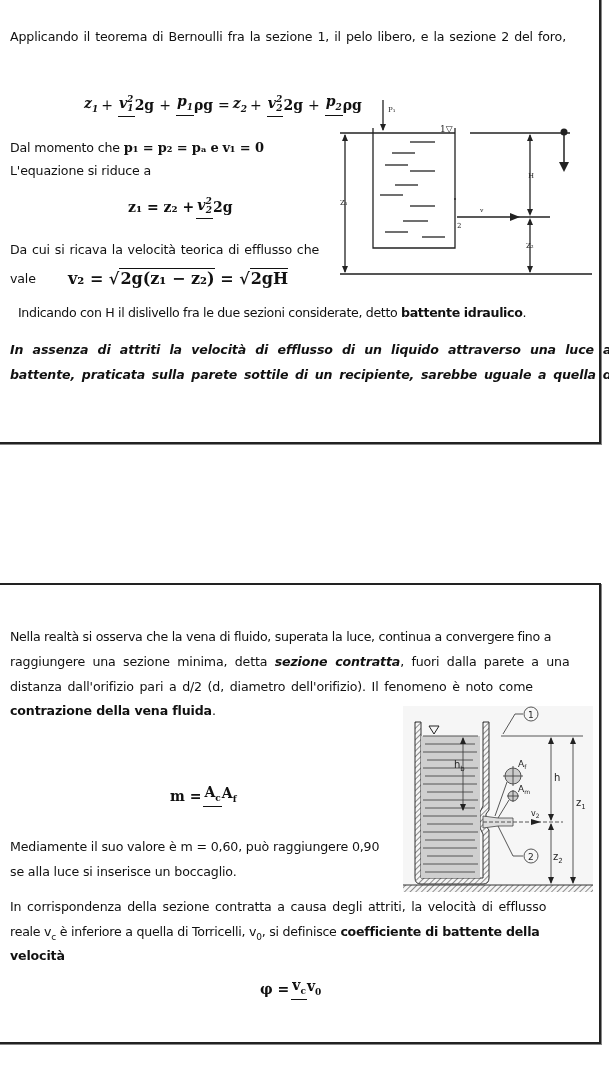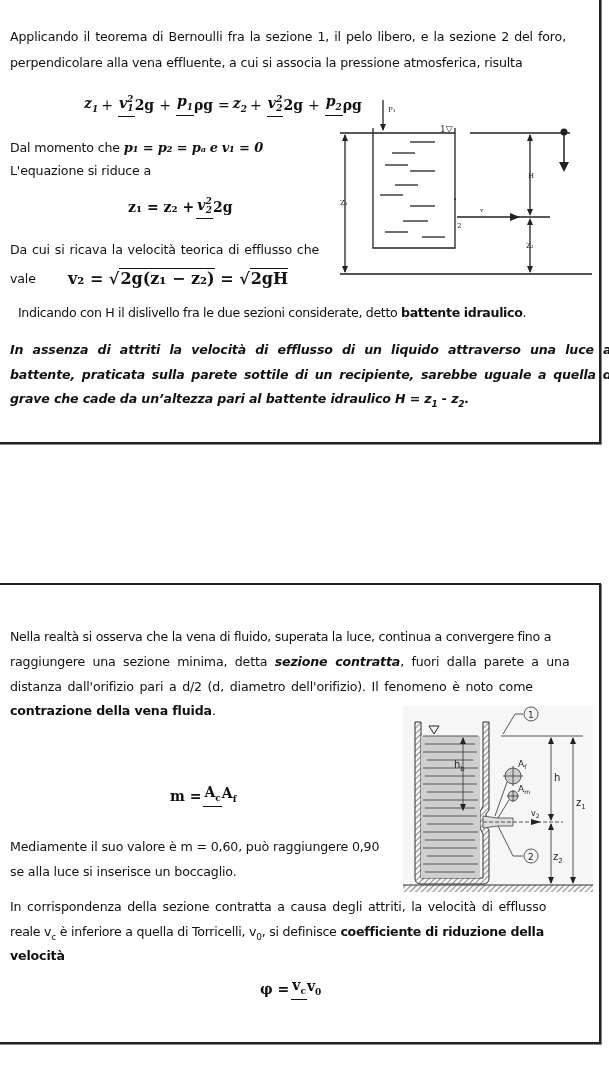--- a/index.html
+++ b/index.html
@@ -27,31 +27,30 @@
     font-weight: bold; white-space: nowrap; display: flex; align-items: center;
   }
   .frac { display: inline-flex; flex-direction: row; align-items: center; vertical-align: middle; margin: 0 2px; }
   .frac .num { border-bottom: 1.3px solid #111; padding: 0 1px; line-height: 15px; }
   .frac .den { line-height: 16px; text-align: center; }
   .mi { font-style: italic; }
   sub, sup { font-size: 9px; }
   .op { margin: 0 3px; font-weight: normal; }
   .sqrt { border-top: 1.3px solid #111; padding-left: 1px; }
 
-  .inline-math { font-family: "DejaVu Serif", serif; font-weight: bold; font-size: 13px; font-style: italic; }
+  .inline-math { font-family: "DejaVu Serif", serif; font-weight: bold; font-size: 13px; }
 
   svg { position: absolute; }
 </style>
 </head>
 <body>
 
 <div class="page page1">
 
   <div class="txt" style="left:12px; top:29px; word-spacing:1.2px;">Applicando il teorema di Bernoulli fra la sezione 1, il pelo libero, e la sezione 2 del foro,</div>
-  <div class="txt" style="left:12px; top:55px;">perpendicolare alla vena effluente, a cui si associa la pressione atmosferica, risulta</div>
 
   <div class="math" style="left:86px; top:94px;">
     <span class="mi"><span>z</span><sub>1</sub></span>
     <span class="op">+</span>
     <span class="frac">
         <span class="num mi"><span>v</span><sup>2</sup><sub style="margin-left:-6px">1</sub></span>
         <span class="den">2g</span>
       </span>
     <span class="op">+</span>
     <span class="frac">
@@ -92,21 +91,20 @@
   <div class="txt" style="left:12px; top:242px; word-spacing:1px;">Da cui si ricava la velocità teorica di efflusso che</div>
   <div class="txt" style="left:12px; top:271px;">vale</div>
   <div class="math" style="left:70px; top:270px; font-size:16px;justify-content:space-between;">
     <span>v₂ =</span>&nbsp;√<span class="sqrt">2g(z₁ − z₂)</span>&nbsp;<span>=</span>&nbsp;√<span class="sqrt">2gH</span>
   </div>
 
   <div class="txt" style="left:20px; top:305px; letter-spacing:-0.35px;"><span>Indicando con H il dislivello fra le due sezioni considerate, detto </span><b>battente idraulico</b><span>.</span></div>
 
   <div class="txt bi" style="left:12px; top:342px; word-spacing:5px;">In assenza di attriti la velocità di efflusso di un liquido attraverso una luce a</div>
   <div class="txt bi" style="left:12px; top:367px; word-spacing:2.5px;">battente, praticata sulla parete sottile di un recipiente, sarebbe uguale a quella di</div>
-  <div class="txt bi" style="left:12px; top:391px;"><span>grave che cade da un’altezza pari al battente idraulico H = z</span><sub>1</sub><span> - z</span><sub>2</sub><span>.</span></div>
 
   <svg style="left:342px; top:92px;" width="252" height="190" viewBox="0 0 252 190">
     <g stroke="#222" stroke-width="1.3" fill="none">
 
       <polyline points="33,38 33,158 115,158 115,38"></polyline>
       <line x1="115" y1="110" x2="115" y2="108"></line>
 
       <line x1="33" y1="43" x2="115" y2="43"></line>
       <line x1="0" y1="43" x2="33" y2="43"></line>
       <line x1="130" y1="43" x2="230" y2="43"></line>
@@ -173,21 +171,21 @@
     <span class="frac">
         <span class="num"><span>A</span><sub>c</sub></span>
         <span class="den"><span>A</span><sub>f</sub></span>
       </span>
   </div>
 
   <div class="txt" style="left:12px; top:252px;">Mediamente il suo valore è m = 0,60, può raggiungere 0,90</div>
   <div class="txt" style="left:12px; top:277px;">se alla luce si inserisce un boccaglio.</div>
 
   <div class="txt" style="left:12px; top:312px; word-spacing:1.8px;">In corrispondenza della sezione contratta a causa degli attriti, la velocità di efflusso</div>
-  <div class="txt" style="left:12px; top:337px; letter-spacing:-0.25px;"><span>reale v</span><sub>c</sub><span> è inferiore a quella di Torricelli, v</span><sub>0</sub><span>, si definisce </span><b>coefficiente di riduzione della</b></div>
+  <div class="txt" style="left:12px; top:337px; letter-spacing:-0.25px;"><span>reale v</span><sub>c</sub><span> è inferiore a quella di Torricelli, v</span><sub>0</sub><span>, si definisce </span><b>coefficiente di battente della</b></div>
   <div class="txt" style="left:12px; top:361px;"><b>velocità</b></div>
 
   <div class="math" style="left:262px; top:393px;">
     <span>φ =</span>
     <span class="frac">
         <span class="num"><span>v</span><sub>c</sub></span>
         <span class="den"><span>v</span><sub>0</sub></span>
       </span>
   </div>
 

